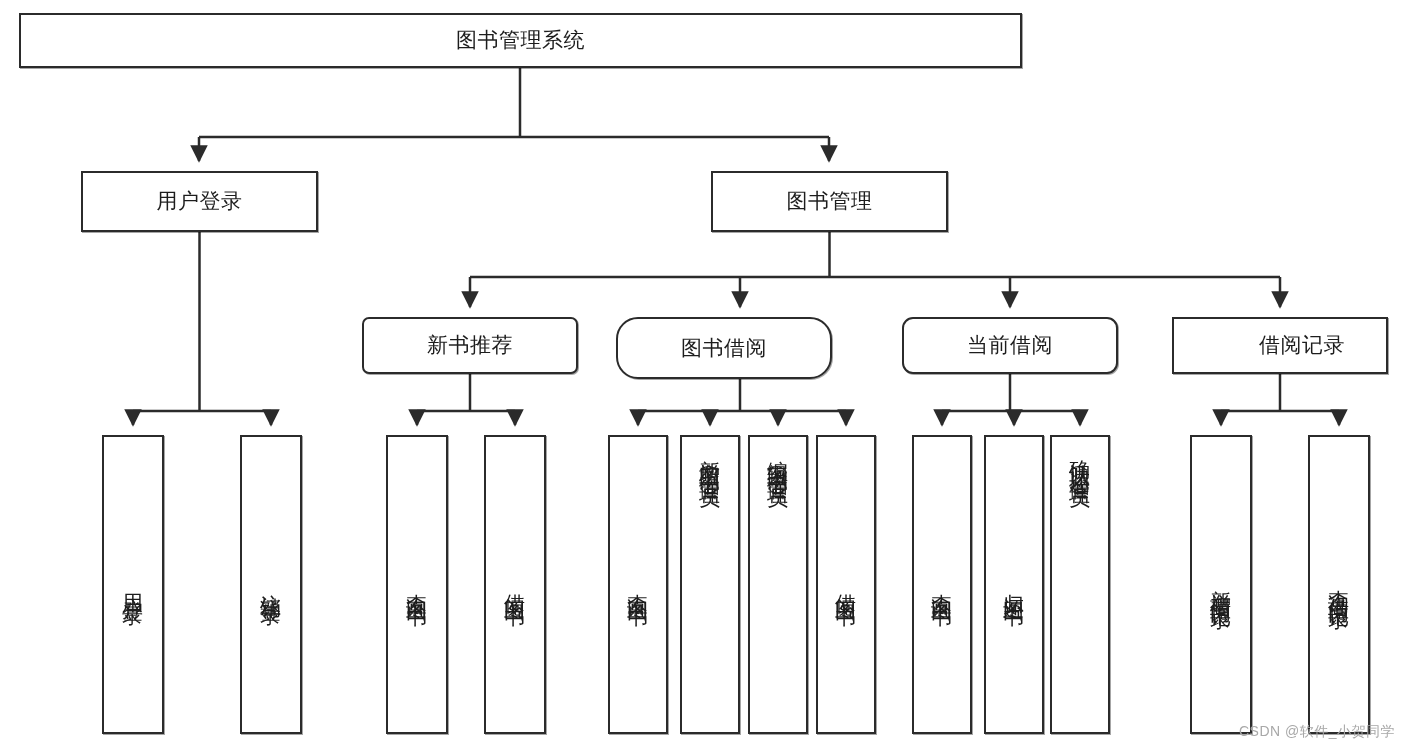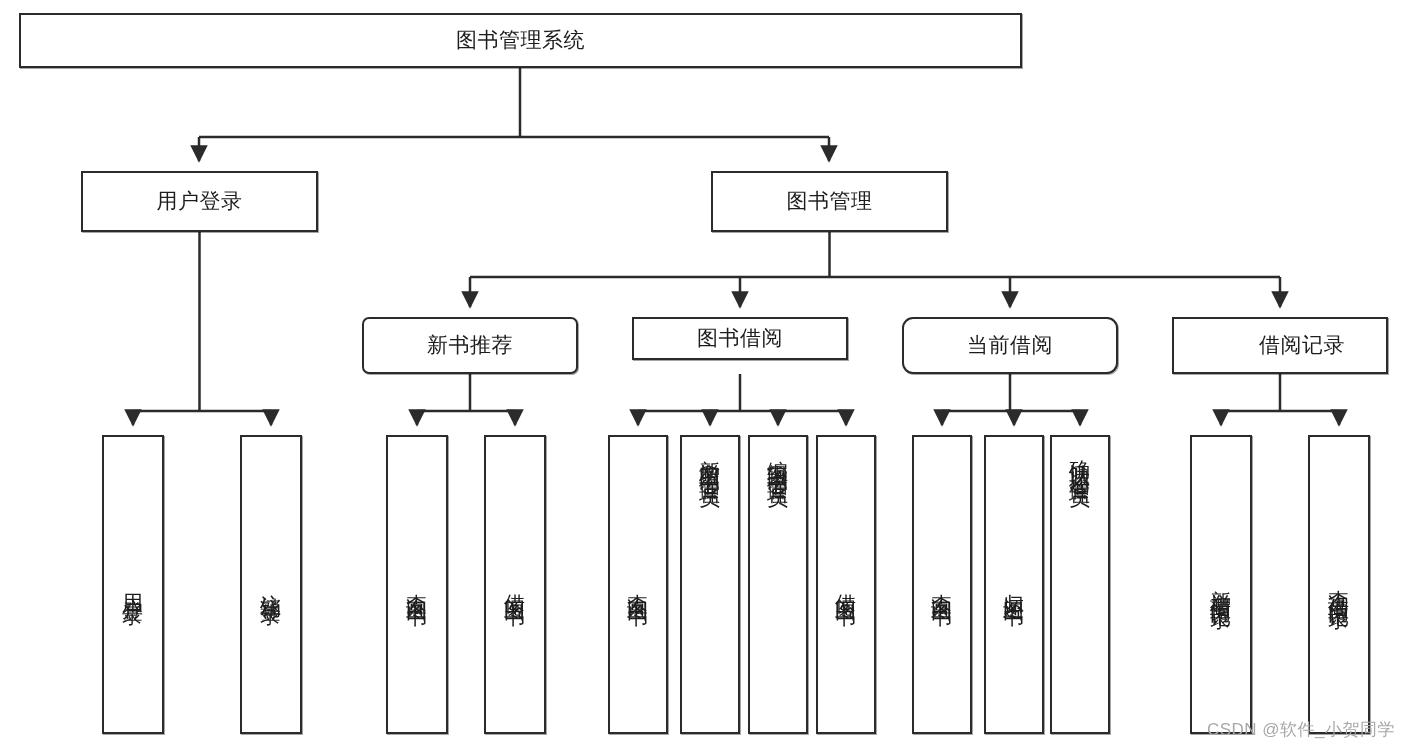--- a/index.html
+++ b/index.html
@@ -60,21 +60,21 @@
     top: 0;
     width: 1405px;
     height: 747px;
     pointer-events: none;
   }
   #watermark {
     position: absolute;
     right: 10px;
     bottom: 6px;
     color: #a8a8a8;
-    font-size: 17px;
+    font-size: 14px;
     letter-spacing: 0.5px;
     white-space: nowrap;
   }
 </style>
 </head>
 <body>
 
 <div id="diagram-root">
 
   <svg id="connector-layer" viewBox="0 0 1405 747" width="1405" height="747" xmlns="http://www.w3.org/2000/svg">
@@ -127,21 +127,21 @@
   <div class="node horizontal" id="node-user-login" style="left: 81px; top: 171px; width: 237px; height: 61px;">
     <span class="node-label">用户登录</span>
   </div>
   <div class="node horizontal" id="node-book-manage" style="left: 711px; top: 171px; width: 237px; height: 61px;">
     <span class="node-label">图书管理</span>
   </div>
 
   <div class="node horizontal" id="node-new-book-recommend" style="left: 362px; top: 317px; width: 216px; height: 57px; border-radius: 7px;">
     <span class="node-label">新书推荐</span>
   </div>
-  <div class="node horizontal" id="node-book-borrow" style="left: 632px; top: 317px; width: 216px; height: 43px;">
+  <div class="node horizontal" id="node-book-borrow" style="left: 616px; top: 317px; width: 216px; height: 62px; border-radius: 22px;">
     <span class="node-label">图书借阅</span>
   </div>
   <div class="node horizontal" id="node-current-borrow" style="left: 902px; top: 317px; width: 216px; height: 57px; border-radius: 11px;">
     <span class="node-label">当前借阅</span>
   </div>
   <div class="node horizontal" id="node-borrow-record" style="left: 1172px; top: 317px; width: 216px; height: 57px; padding-left: 44px;">
     <span class="node-label">借阅记录</span>
   </div>
 
   <div class="node vertical centered" id="node-leaf-user-login" style="left: 102px; top: 435px; width: 62px; height: 299px;">

